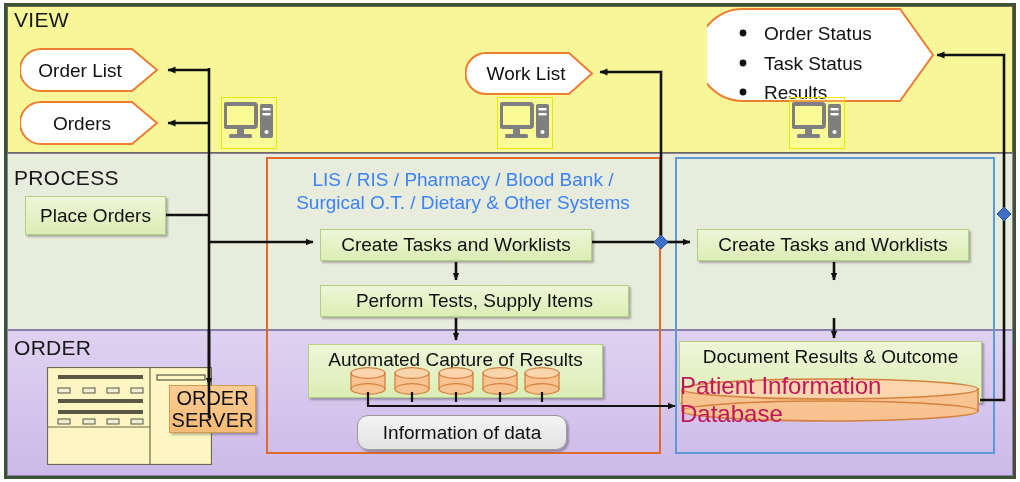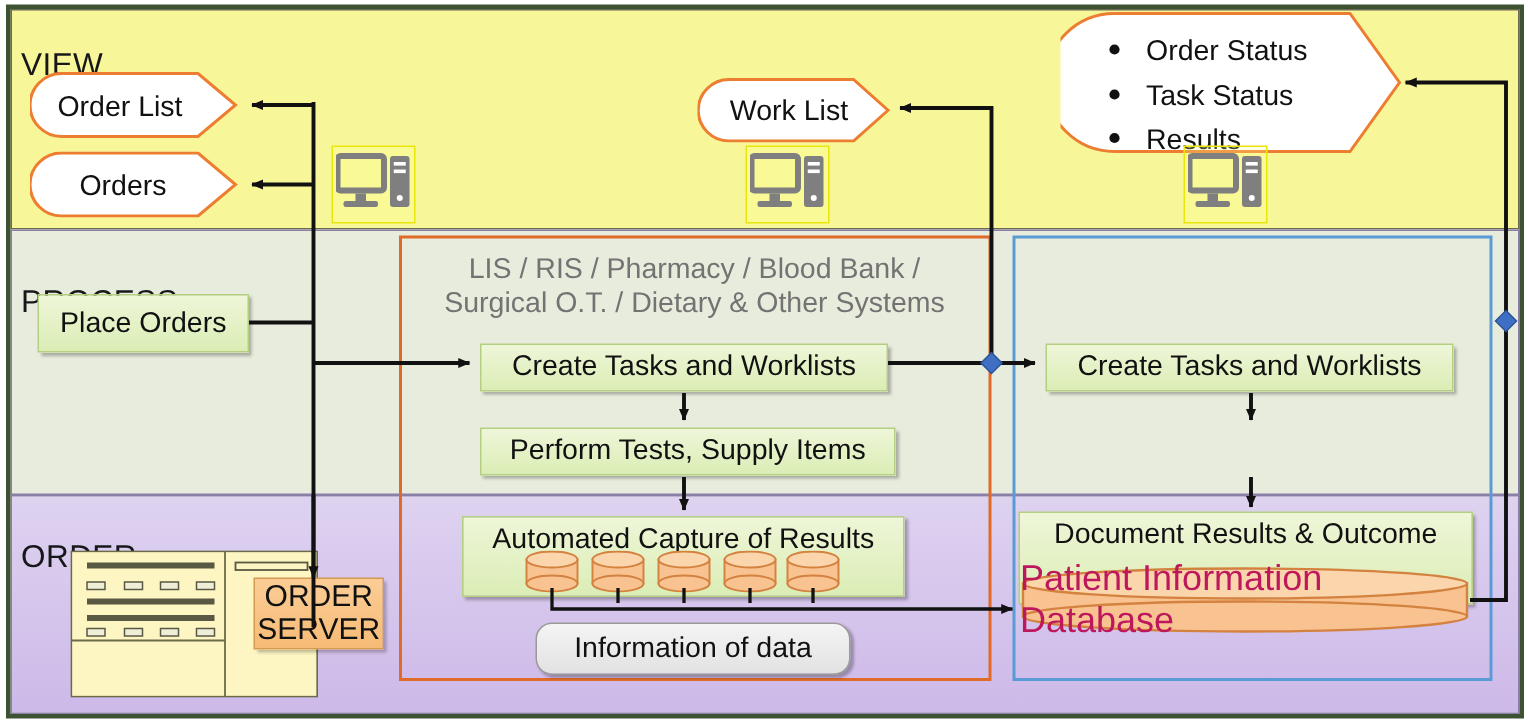--- a/index.html
+++ b/index.html
@@ -22,21 +22,20 @@
   
   .lane{position:absolute;left:7px;box-sizing:border-box;}
   .lane-view{top:6px;width:1006px;height:147px;background:#f7f79a;border:1px solid #6a6a52;}
   .lane-process{top:153px;width:1006px;height:177px;background:#e8ecdd;border:1px solid #8a7fa6;}
   .lane-data{top:330px;width:1006px;height:146px;background:#d6c7ee;border:1px solid #8a7fa6;
     background:linear-gradient(180deg,#ded2f0 0%,#cdb9e8 100%);}
 
   .lane-label{
     position:absolute;font-size:21px;color:#17171a;letter-spacing:.3px;
     font-family:"Liberation Sans", sans-serif;
-    margin-top:24px;
   }
   .lbl-view{left:14px;top:8px;}
   .lbl-process{left:14px;top:166px;}
   .lbl-data{left:14px;top:336px;}
 
   
   .group-box{position:absolute;box-sizing:border-box;background:transparent;}
   .group-lis{left:266px;top:157px;width:395px;height:297px;border:2px solid #e06b28;}
   .group-cis{left:675px;top:157px;width:320px;height:297px;border:2px solid #5b9bd5;}
 
@@ -60,21 +59,21 @@
     position:absolute;box-sizing:border-box;
     background:linear-gradient(180deg,#f4f4f4 0%,#e2e2e2 100%);
     border:1px solid #9a9a9a;border-radius:11px;
     display:flex;align-items:center;justify-content:center;
     font-size:19px;color:#111;
     box-shadow:2px 2px 2px rgba(0,0,0,.28);
   }
 
   
   .grp-title{
-    position:absolute;text-align:center;font-size:19px;color:#737373;
+    position:absolute;text-align:center;font-size:19px;color:#3b82f6;
     line-height:1.22;
   }
 
   
   .moni{
     position:absolute;box-sizing:border-box;
     border:1px solid #e8e60a;
     background:rgba(255,255,140,.25);
     display:flex;align-items:center;justify-content:center;
   }
@@ -173,21 +172,21 @@
 
   <div class="gbox" style="left:25px;top:196px;width:141px;height:39px;">Place Orders</div>
 
   <div class="grp-title" style="left:268px;top:168px;width:390px;">
     <div>LIS / RIS / Pharmacy / Blood Bank /</div>
     <div>Surgical O.T. / Dietary &amp; Other Systems</div>
   </div>
 
   <div class="gbox" style="left:320px;top:229px;width:272px;height:32px;">Create Tasks and Worklists</div>
 
-  <div class="gbox" style="left:320px;top:285px;width:277px;height:32px;">Perform Tests, Supply Items</div>
+  <div class="gbox" style="left:320px;top:285px;width:309px;height:32px;">Perform Tests, Supply Items</div>
 
 
   <div class="gbox" style="left:697px;top:229px;width:272px;height:32px;">Create Tasks and Worklists</div>
 
 
   <div class="server-wrap" style="left:47px;top:367px;">
     <svg width="165" height="98" viewBox="0 0 165 98">
       <rect x="0.5" y="0.5" width="164" height="97" fill="#fdf6c3" stroke="#6b6b4a" stroke-width="1.2"></rect>
       <line x1="103" y1="0.5" x2="103" y2="97.5" stroke="#6b6b4a" stroke-width="1.2"></line>
       <line x1="0.5" y1="60" x2="103" y2="60" stroke="#6b6b4a" stroke-width="1.2"></line>

